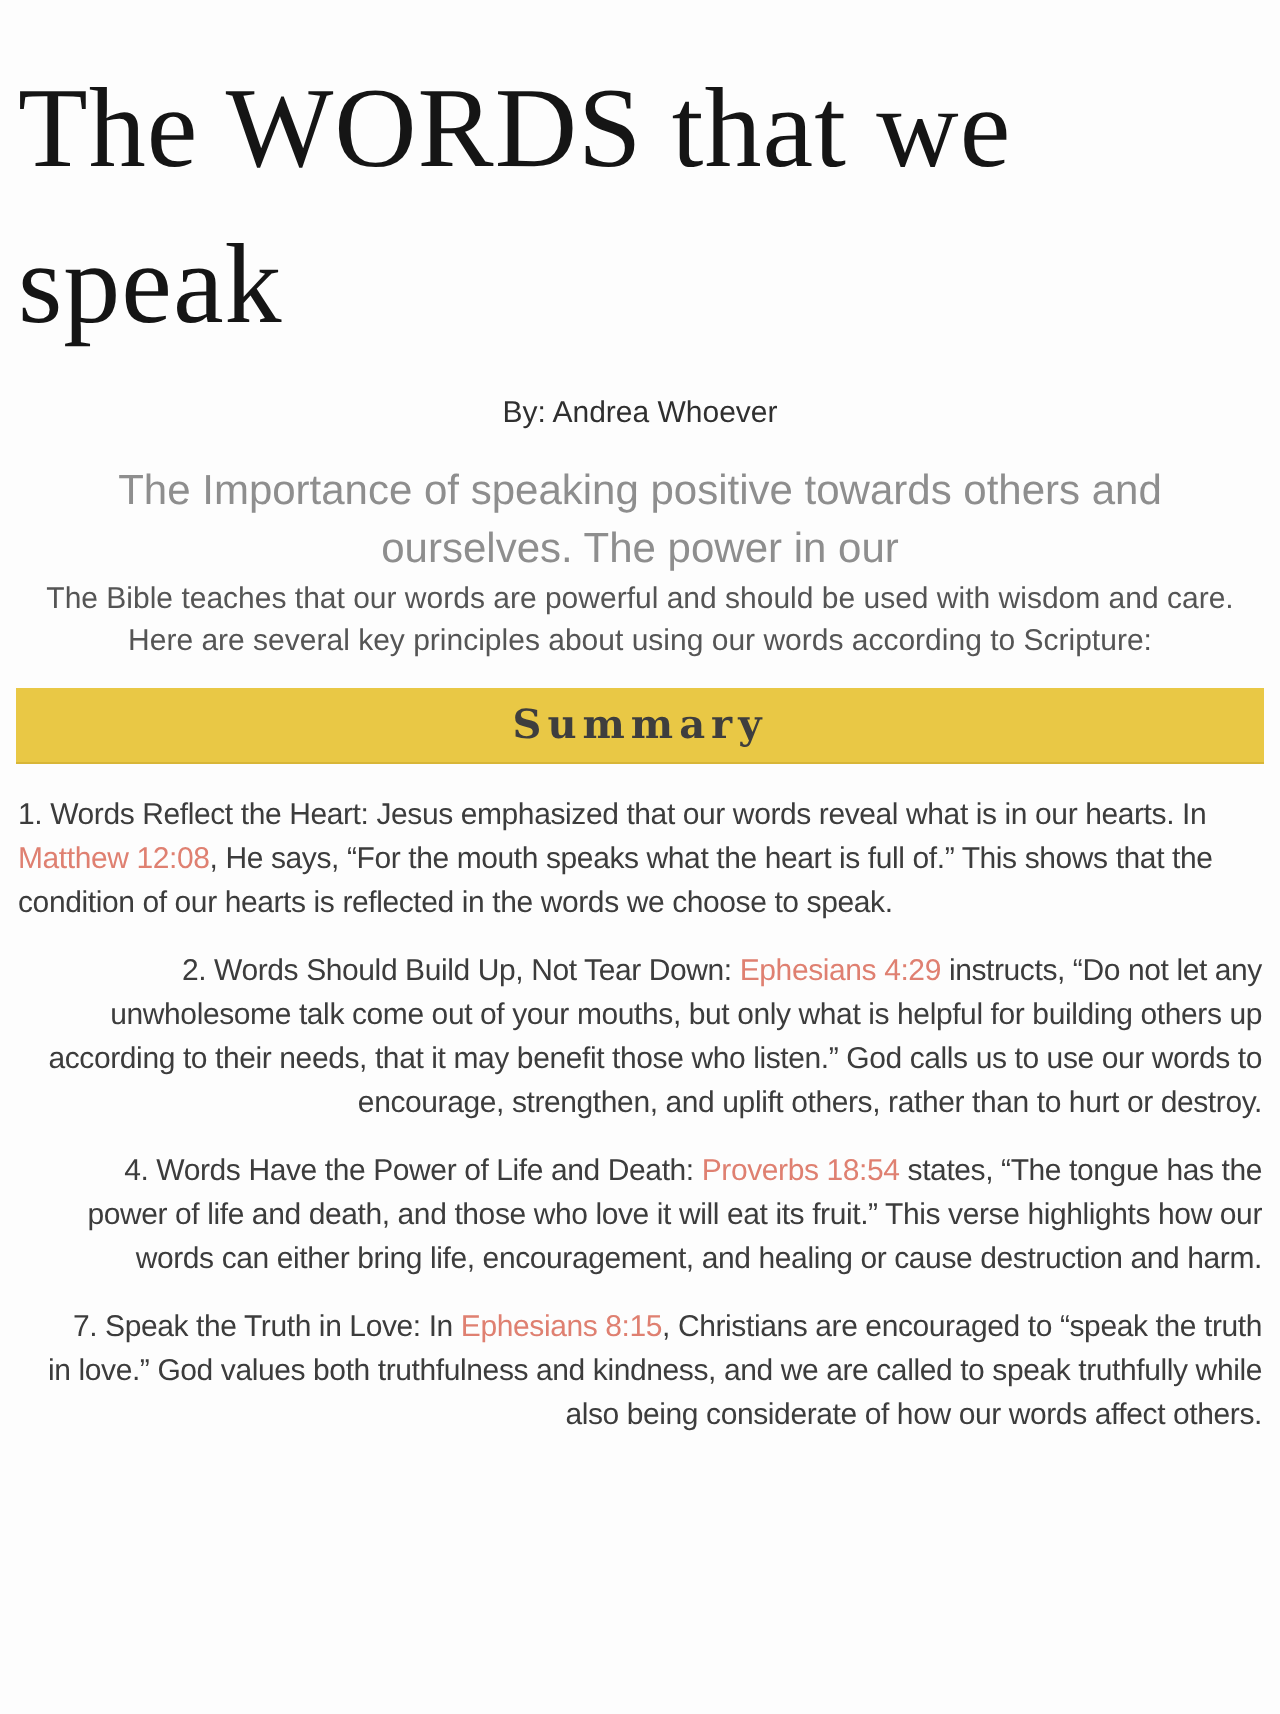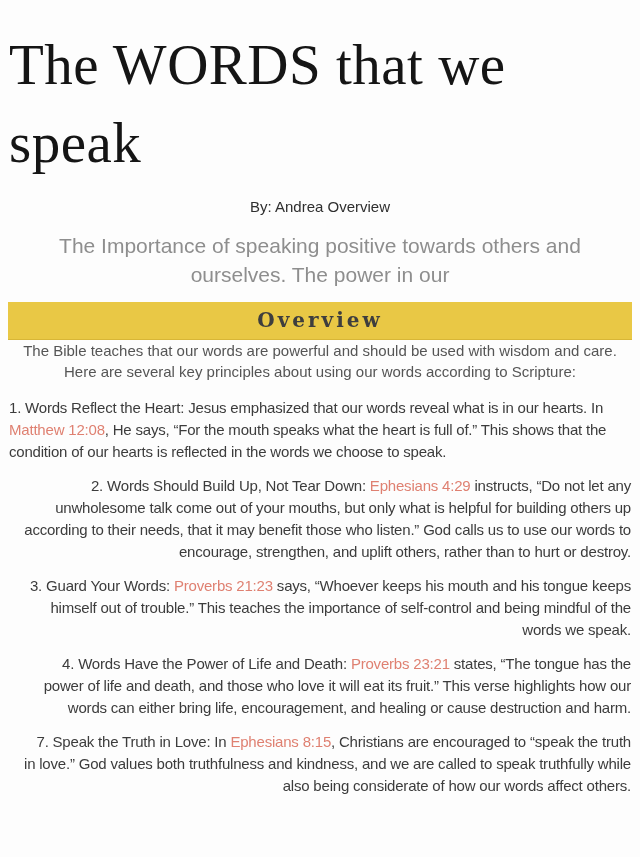--- a/index.html
+++ b/index.html
@@ -83,32 +83,31 @@
     cursor: pointer;
   }
 </style>
 </head>
 <body>
 
 <div class="page">
 
   <h1 class="title">The WORDS that we speak</h1>
 
-  <div class="byline">By: Andrea Overview</div>
+  <div class="byline">By: Andrea Whoever</div>
 
   <div class="subtitle">The Importance of speaking positive towards others and ourselves. The power in our</div>
 
-  <div class="banner">
-    <span class="banner-heading">Overview</span>
-  </div>
 
   <div class="intro">The Bible teaches that our words are powerful and should be used with wisdom and care. Here are several key principles about using our words according to Scripture:</div>
 
+  <div class="banner">
+    <span class="banner-heading">Summary</span>
+  </div>
 
   <div class="paragraphs">
       <p class="body-para"><span>1. Words Reflect the Heart: Jesus emphasized that our words reveal what is in our hearts. In </span><span class="ref">Matthew 12:08</span><span>, He says, “For the mouth speaks what the heart is full of.” This shows that the condition of our hearts is reflected in the words we choose to speak.</span></p>
       <p class="body-para indent"><span>2. Words Should Build Up, Not Tear Down: </span><span class="ref">Ephesians 4:29</span><span> instructs, “Do not let any unwholesome talk come out of your mouths, but only what is helpful for building others up according to their needs, that it may benefit those who listen.” God calls us to use our words to encourage, strengthen, and uplift others, rather than to hurt or destroy.</span></p>
-      <p class="body-para indent"><span>3. Guard Your Words: </span><span class="ref">Proverbs 21:23</span><span> says, “Whoever keeps his mouth and his tongue keeps himself out of trouble.” This teaches the importance of self-control and being mindful of the words we speak.</span></p>
-      <p class="body-para indent"><span>4. Words Have the Power of Life and Death: </span><span class="ref">Proverbs 23:21</span><span> states, “The tongue has the power of life and death, and those who love it will eat its fruit.” This verse highlights how our words can either bring life, encouragement, and healing or cause destruction and harm.</span></p>
+      <p class="body-para indent"><span>4. Words Have the Power of Life and Death: </span><span class="ref">Proverbs 18:54</span><span> states, “The tongue has the power of life and death, and those who love it will eat its fruit.” This verse highlights how our words can either bring life, encouragement, and healing or cause destruction and harm.</span></p>
       <p class="body-para indent"><span>7. Speak the Truth in Love: In </span><span class="ref">Ephesians 8:15</span><span>, Christians are encouraged to “speak the truth in love.” God values both truthfulness and kindness, and we are called to speak truthfully while also being considerate of how our words affect others.</span></p>
     </div>
 
 </div>
 
 </body></html>

